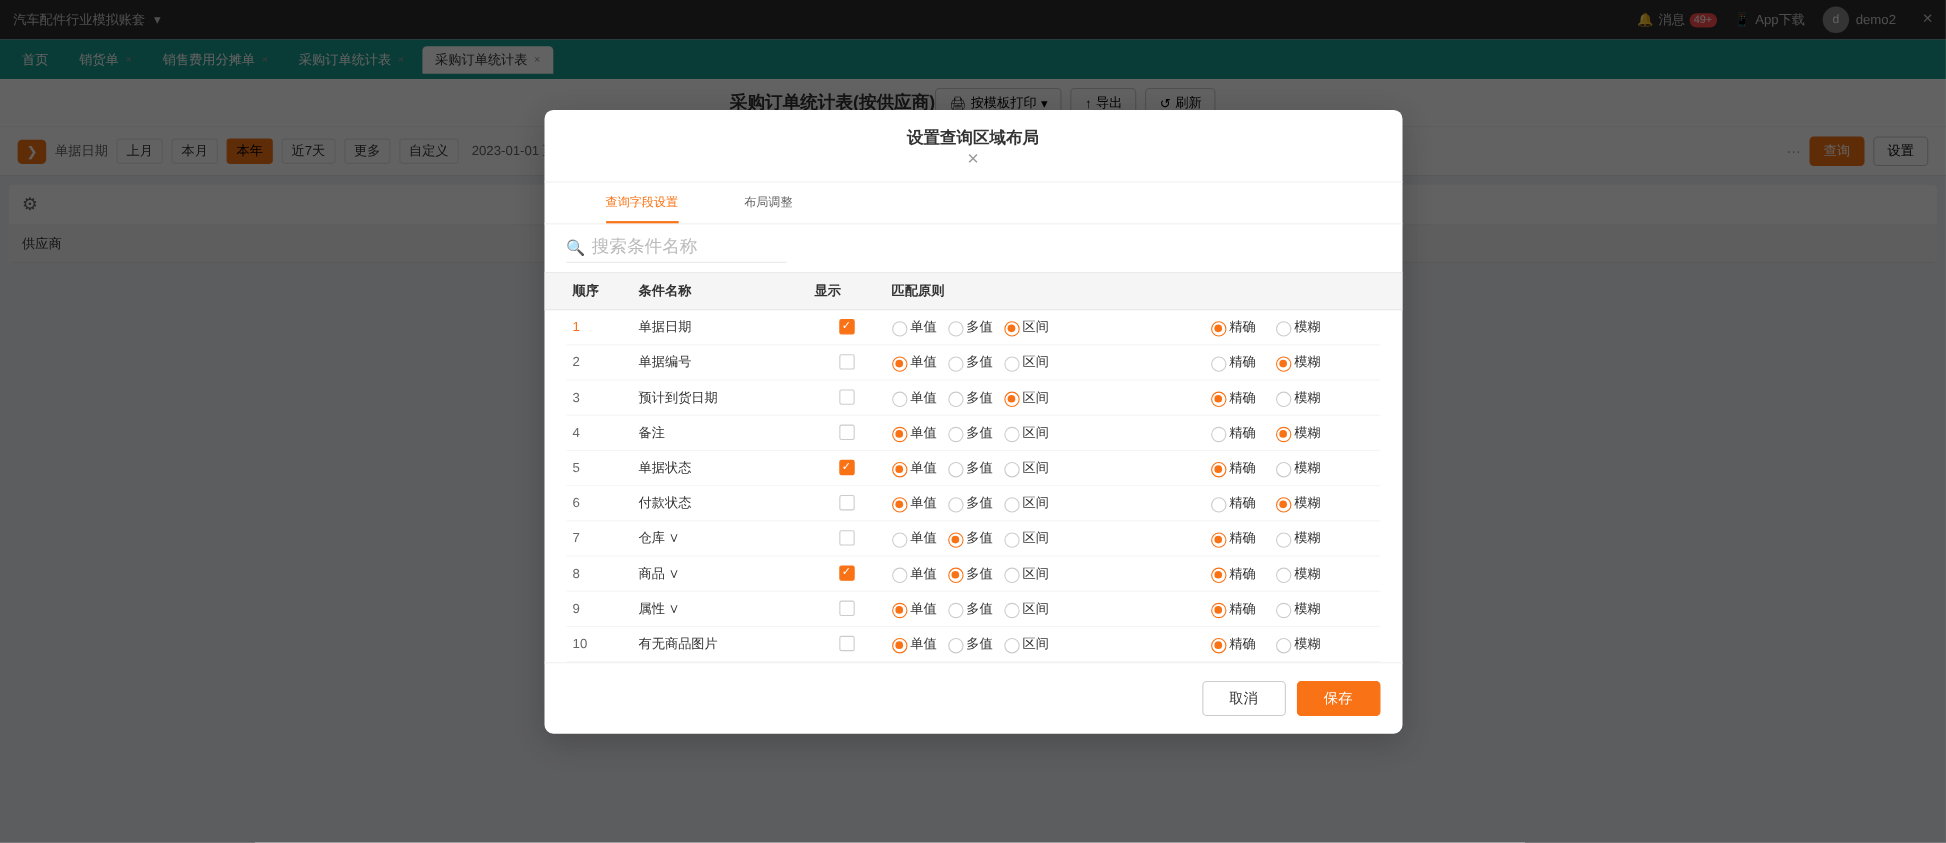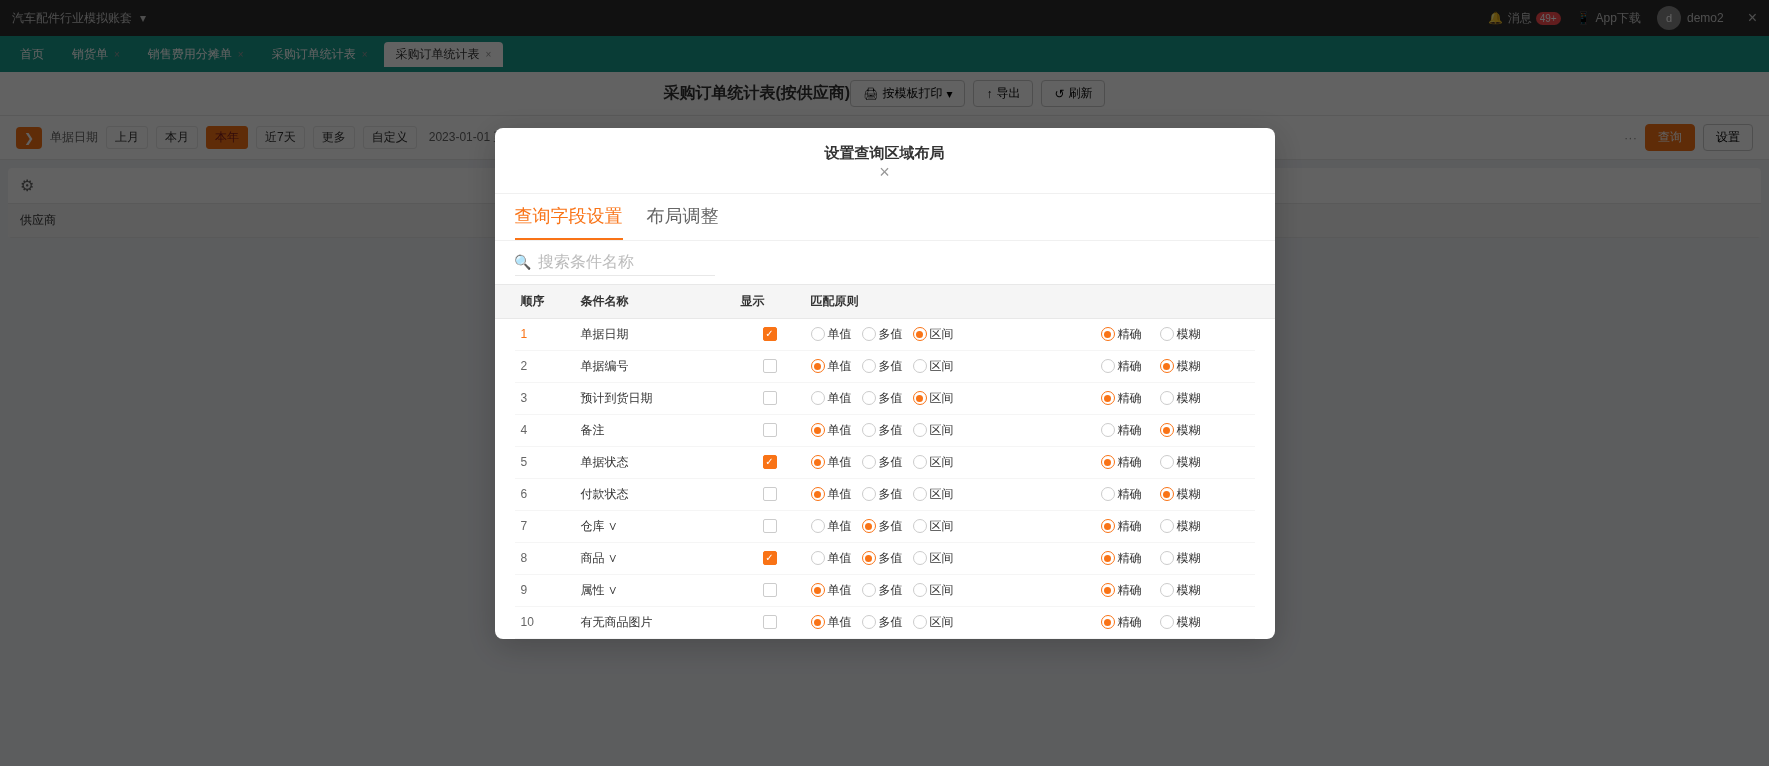--- a/index.html
+++ b/index.html
@@ -67,21 +67,21 @@
       background: #fff;
       padding: 8px 16px;
       display: flex;
       align-items: center;
       gap: 8px;
       border-bottom: 1px solid #e8e8e8;
     }
     .filter-toggle { background: #f97316; color: #fff; border: none; padding: 4px 8px; border-radius: 4px; cursor: pointer; font-size: 12px; }
     .date-label { font-size: 12px; color: #666; }
     .date-btn { padding: 2px 8px; font-size: 12px; border: 1px solid #e8e8e8; border-radius: 3px; cursor: pointer; background: #fff; color: #333; }
-    .date-btn.active { background: #f97316; color: #7f1d1d; border-color: #f97316; }
+    .date-btn.active { background: #f97316; color: #000000; border-color: #f97316; }
     .date-range { font-size: 12px; color: #666; margin-left: 4px; }
 
     
     .main-content {
       background: #f0f2f5;
       padding: 8px;
       position: relative;
     }
     .table-container {
       background: #fff;
@@ -137,24 +137,25 @@
 
     
     .dialog-tabs {
       display: flex;
       padding: 0 20px;
       border-bottom: 1px solid #f0f0f0;
       gap: 24px;
     }
     .dialog-tab {
       padding: 10px 0;
-      font-size: 18px;
+      font-size: 11px;
       cursor: pointer;
       color: #666;
       border-bottom: 2px solid transparent;
+      margin-left: 36px;
     }
     .dialog-tab.active {
       color: #f97316;
       border-bottom-color: #f97316;
     }
 
     
     .dialog-search {
       padding: 12px 20px 8px;
     }
@@ -208,21 +209,21 @@
     }
 
     
     .cb-wrap { display: flex; justify-content: center; }
     .cb { width: 14px; height: 14px; border: 1px solid #ccc; border-radius: 2px; display: flex; align-items: center; justify-content: center; cursor: pointer; }
     .cb.checked { background: #f97316; border-color: #f97316; }
     .cb.checked::after { content: '✓'; color: #fff; font-size: 10px; line-height: 1; }
 
     
     .radio-group { display: flex; align-items: center; gap: 10px; flex-wrap: wrap; }
-    .radio-item { display: flex; align-items: center; gap: 3px; cursor: pointer; font-size: 12px; color: #333; }
+    .radio-item { display: flex; align-items: flex-end; gap: 3px; cursor: pointer; font-size: 12px; color: #333; }
     .radio-dot {
       width: 14px; height: 14px; border-radius: 50%; border: 1px solid #ccc;
       display: flex; align-items: center; justify-content: center;
     }
     .radio-dot.selected { border-color: #f97316; }
     .radio-dot.selected::after { content: ''; width: 7px; height: 7px; border-radius: 50%; background: #f97316; display: block; }
 
     
     .match-group { display: flex; align-items: center; gap: 18px; }
 
@@ -729,14 +730,18 @@
                 <div class="radio-item">
                   <div class="radio-dot"></div>
                   <span>模糊</span>
                 </div>
               </div>
             </div>
           </div>
         </div>
     </div>
 
+    <div class="dialog-footer">
+      <button class="btn-cancel">取消</button>
+      <button class="btn-save">保存</button>
+    </div>
   </div>
 </div>
 
 </body></html>

